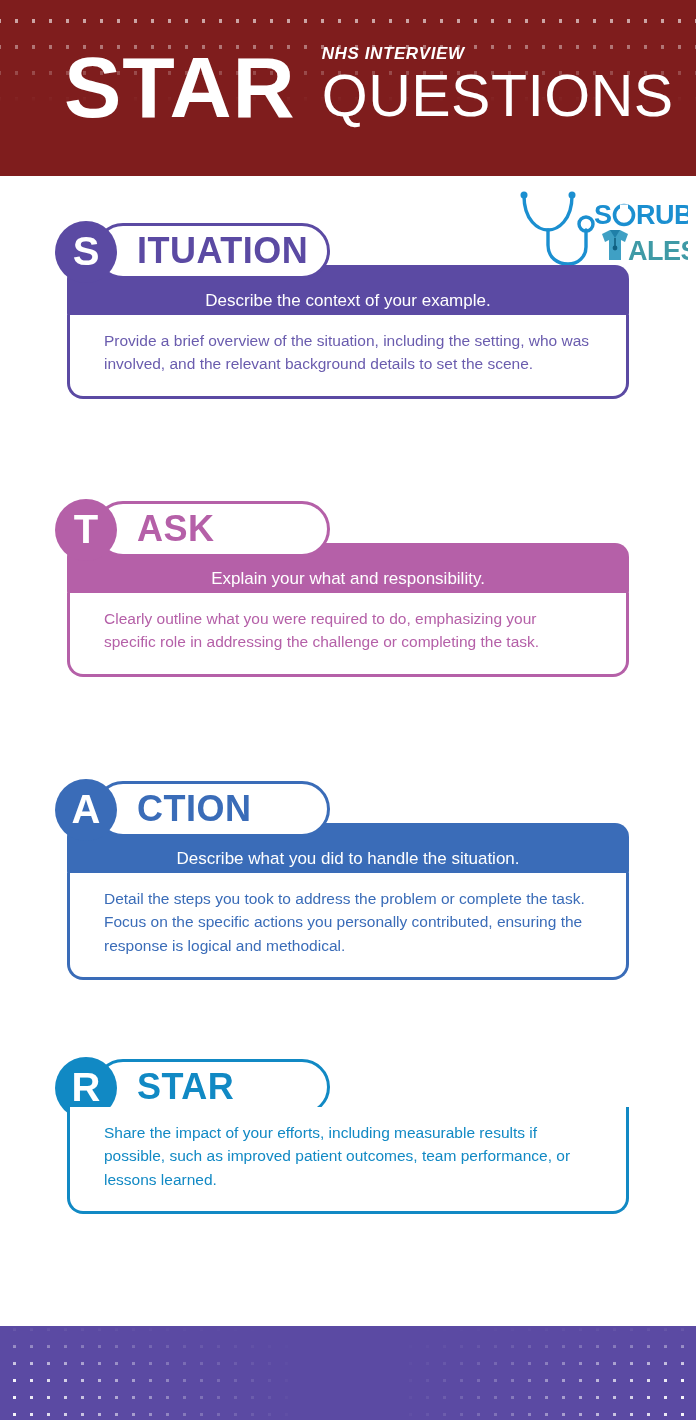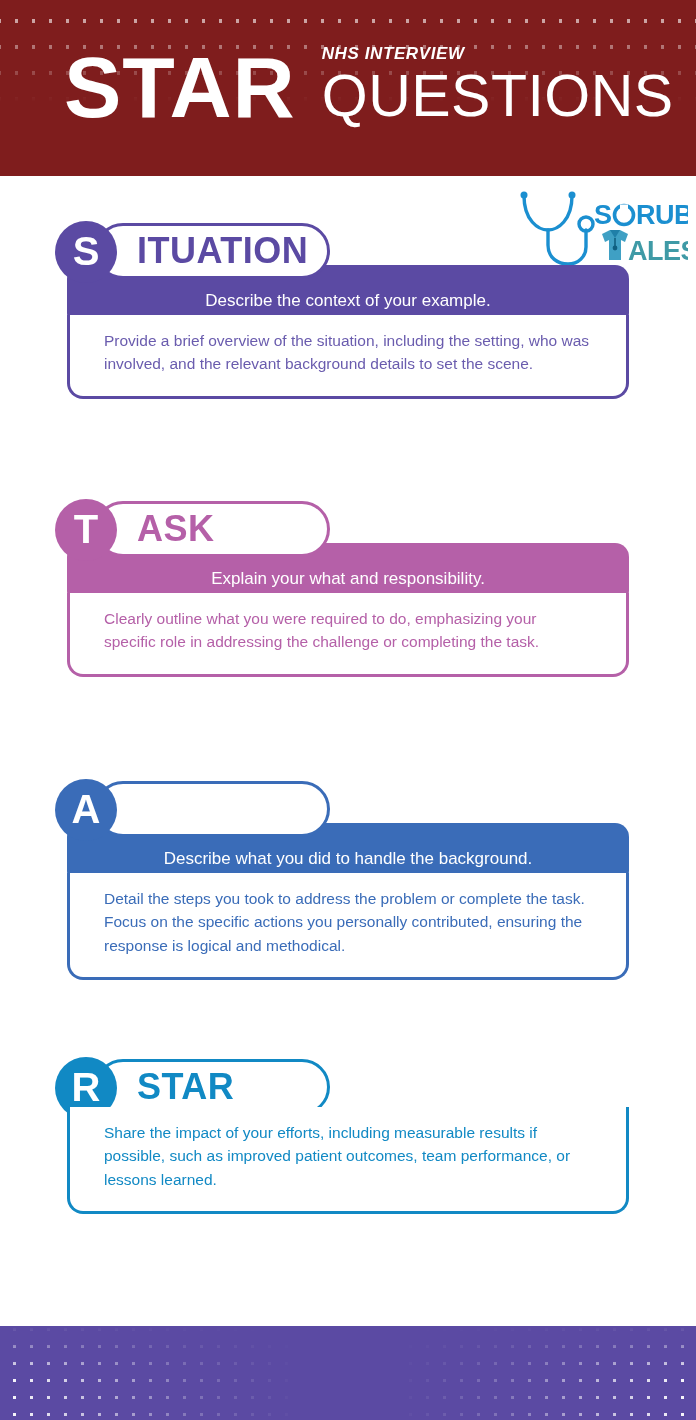--- a/index.html
+++ b/index.html
@@ -271,25 +271,26 @@
         <span>T</span>
       </div>
     </div>
     <div class="band" style="background:#b560a8">Explain your what and responsibility.</div>
     <div class="body-card" style="border-color:#b560a8; color:#b560a8">Clearly outline what you were required to do, emphasizing your specific role in addressing the challenge or completing the task.</div>
   </div>
 
   <div class="section sec-a">
     <div class="pill-row">
       <div class="pill-outline" style="border-color:#3a6cb8"></div>
+      <div class="pill-label" style="color:#3a6cb8">CTION</div>
       <div class="pill-circle" style="background:#3a6cb8">
         <span>A</span>
       </div>
     </div>
-    <div class="band" style="background:#3a6cb8">Describe what you did to handle the background.</div>
+    <div class="band" style="background:#3a6cb8">Describe what you did to handle the situation.</div>
     <div class="body-card" style="border-color:#3a6cb8; color:#3a6cb8">Detail the steps you took to address the problem or complete the task. Focus on the specific actions you personally contributed, ensuring the response is logical and methodical.</div>
   </div>
 
   <div class="section sec-r">
     <div class="pill-row">
       <div class="pill-outline" style="border-color:#1189c4"></div>
       <div class="pill-label" style="color:#1189c4">STAR</div>
       <div class="pill-circle" style="background:#1189c4">
         <span>R</span>
       </div>

